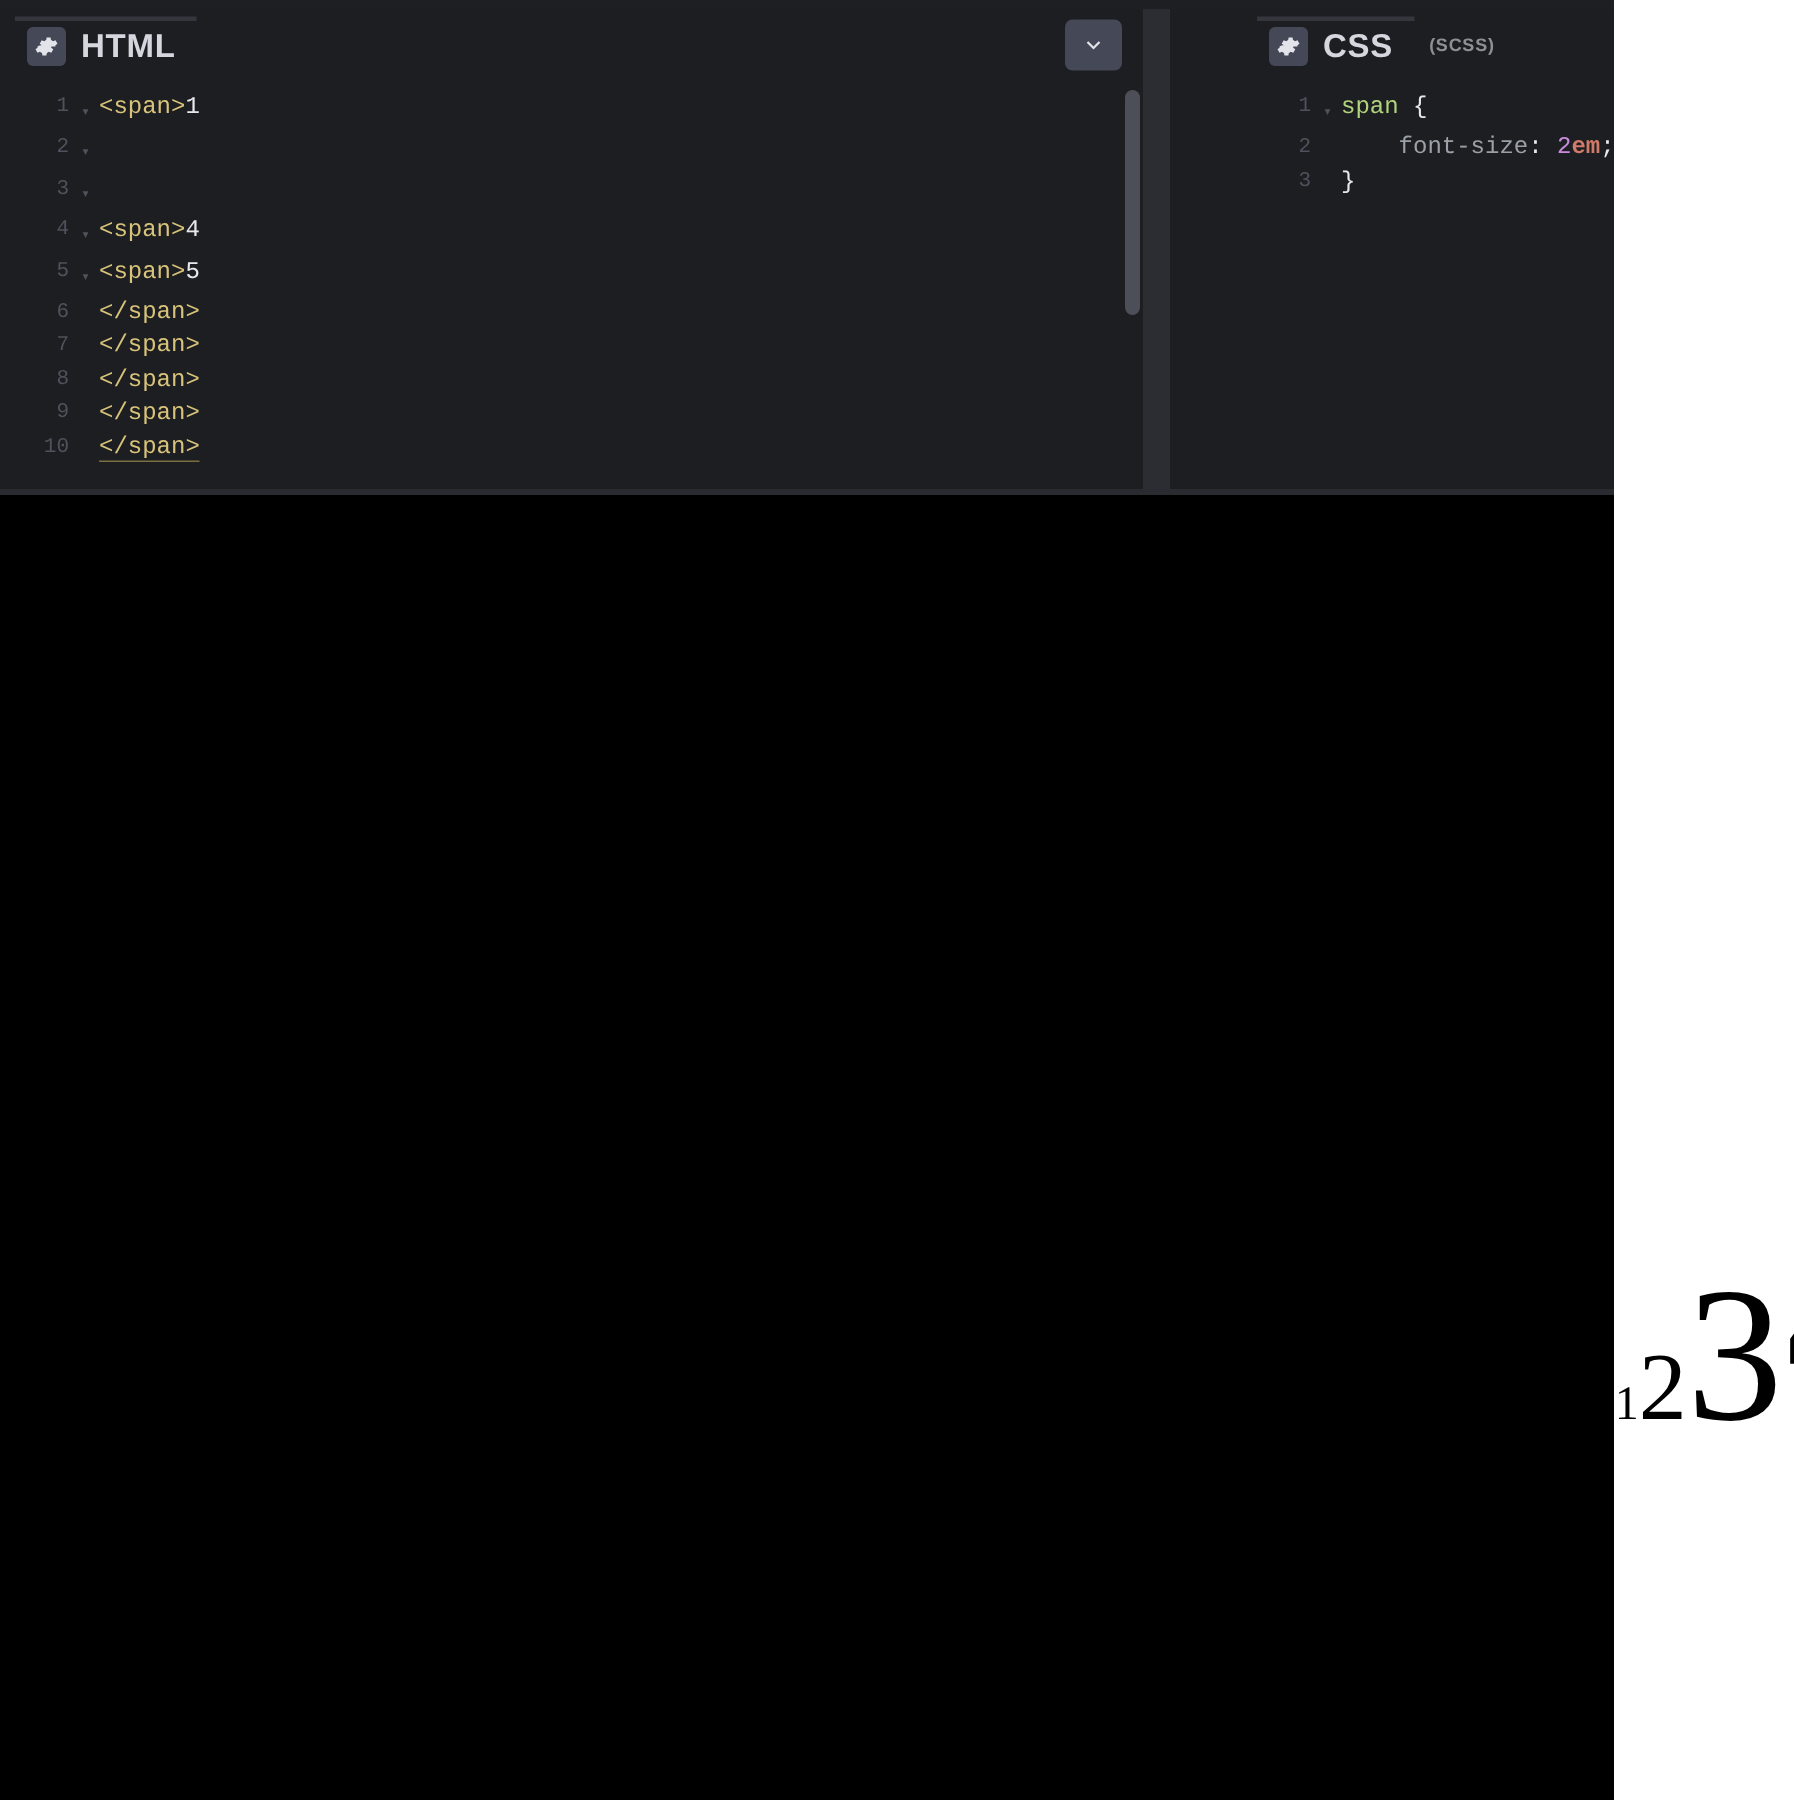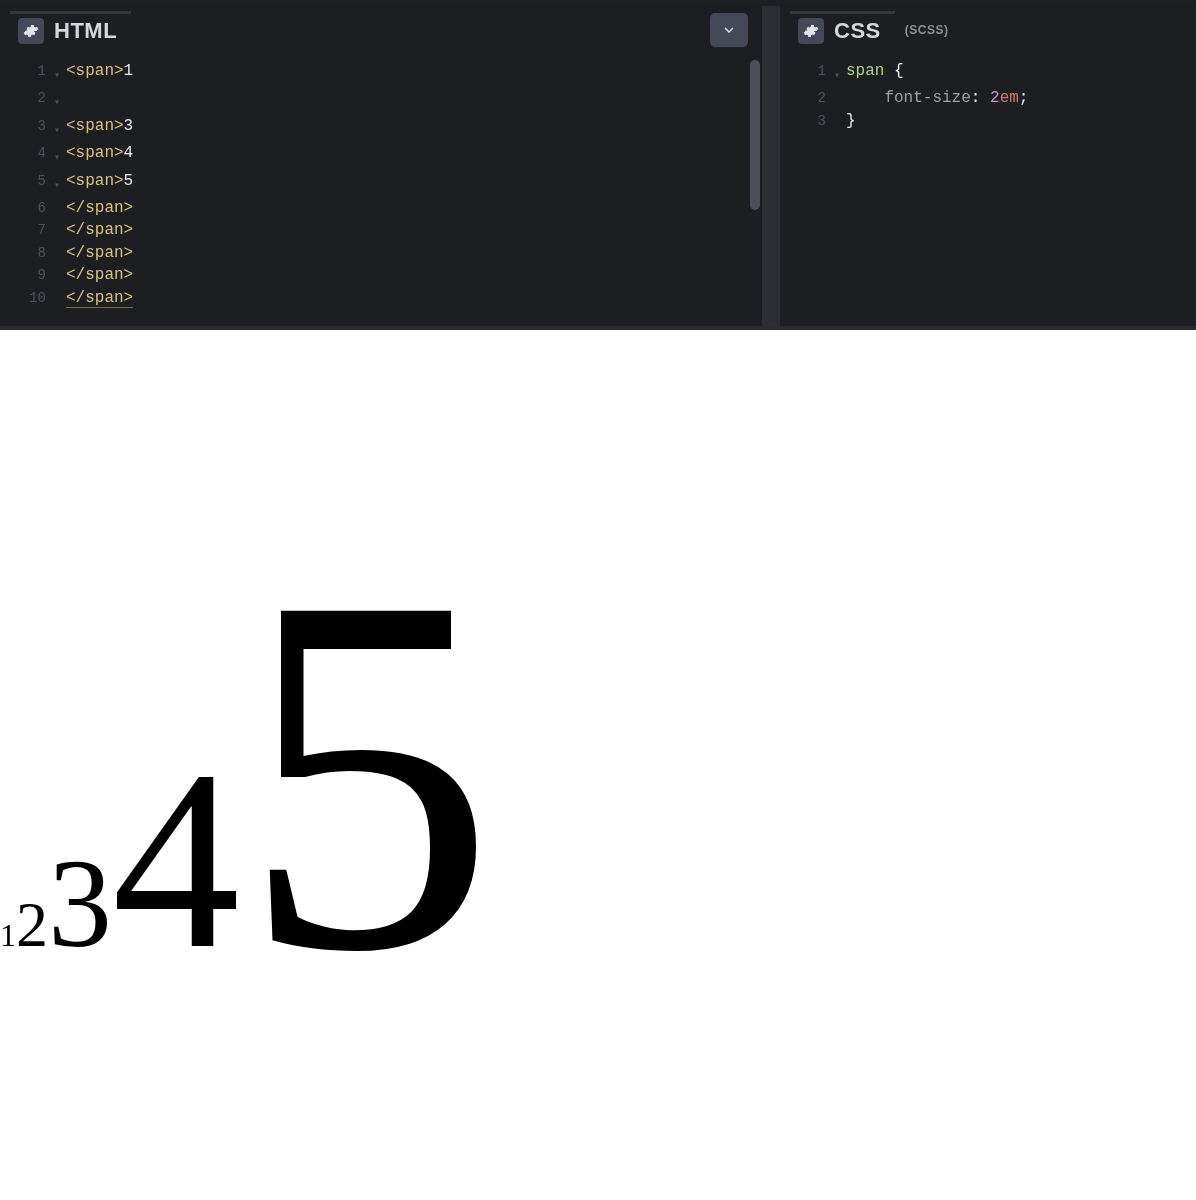--- a/index.html
+++ b/index.html
@@ -1,33 +1,33 @@
 <!DOCTYPE html>
 <html><head>
 <meta charset="utf-8">
 <style>
   * { box-sizing: border-box; margin: 0; padding: 0; }
   html, body { width: 1196px; height: 1200px; font-family: -apple-system, "Helvetica Neue", Arial, sans-serif; background:#000; }
-  .app { display:flex; flex-direction:column; width:100%; height:100%; }
+  .app { display:flex; flex-direction:row; width:100%; height:100%; }
 
   .editors-row {
     display:flex;
     height: 330px;
     background:#131417;
     border-top: 6px solid #1e1f23;
     border-bottom: 4px solid #2a2b30;
   }
   .editor-pane {
     background:#1d1e22;
     display:flex;
     flex-direction:column;
     position:relative;
   }
   .editor-pane.html-pane { flex: 0 0 780px; border-right: 18px solid #2c2d32; }
-  .editor-pane.css-pane  { flex: 1 1 auto; }
+  .editor-pane.css-pane  { flex: 1 1 auto; padding-left: 48px; }
 
   .pane-header {
     display:flex;
     align-items:center;
     height:48px;
     background:#1d1e22;
     padding: 0 10px;
     gap:6px;
   }
   .title-chip {
@@ -98,21 +98,21 @@
   }
   .code-text { flex:1; color:#c7c9d3; }
 
   .tok-tag     { color:#d8c37a;margin-top:20px; }
   .tok-text    { color:#e8e8ec; }
   .tok-sel     { color:#b0d37b; }
   .tok-brace   { color:#e8e8ec; }
   .tok-prop    { color:#9aa0a6; }
   .tok-punc    { color:#e8e8ec; }
   .tok-num     { color:#c98bdb; }
-  .tok-unit    { color:#d07b6a; }
+  .tok-unit    { color:#d07b6a;font-weight:bold; }
   .underline   { border-bottom:1px solid #7a6e3e; }
 
   .scroll-thumb {
     position:absolute;
     top:6px; right:2px;
     width:10px; height:150px;
     background:#4c4f58;
     border-radius:6px;
   }
 
@@ -152,21 +152,21 @@
         <div class="chevron-box">
           <svg viewBox="0 0 24 24">
               <polyline points="6 9 12 15 18 9"></polyline>
             </svg>
         </div>
       </div>
       <div class="code-area" id="html-code">
         <div class="scroll-thumb"></div>
       <div class="code-row"><span class="gutter">1</span><span class="fold">▾</span><span class="code-text"><span class="tok-tag">&lt;span&gt;</span><span class="tok-text">1</span></span></div>
           <div class="code-row"><span class="gutter">2</span><span class="fold">▾</span></div>
-          <div class="code-row"><span class="gutter">3</span><span class="fold">▾</span><span class="code-text"><span class="tok-tag">&lt;span&gt;</span><span class="tok-text">3</span></span></div>
+          <div class="code-row"><span class="gutter">3</span><span class="fold">▾</span></div>
           <div class="code-row"><span class="gutter">4</span><span class="fold">▾</span><span class="code-text"><span class="tok-tag">&lt;span&gt;</span><span class="tok-text">4</span></span></div>
           <div class="code-row"><span class="gutter">5</span><span class="fold">▾</span><span class="code-text"><span class="tok-tag">&lt;span&gt;</span><span class="tok-text">5</span></span></div>
           <div class="code-row"><span class="gutter">6</span><span class="fold"></span><span class="code-text"><span class="tok-tag">&lt;/span&gt;</span></span></div>
           <div class="code-row"><span class="gutter">7</span><span class="fold"></span><span class="code-text"><span class="tok-tag">&lt;/span&gt;</span></span></div>
           <div class="code-row"><span class="gutter">8</span><span class="fold"></span><span class="code-text"><span class="tok-tag">&lt;/span&gt;</span></span></div>
           <div class="code-row"><span class="gutter">9</span><span class="fold"></span><span class="code-text"><span class="tok-tag">&lt;/span&gt;</span></span></div>
           <div class="code-row"><span class="gutter">10</span><span class="fold"></span><span class="code-text"><span class="tok-tag underline">&lt;/span&gt;</span></span></div>
         </div>
     </div>
 

